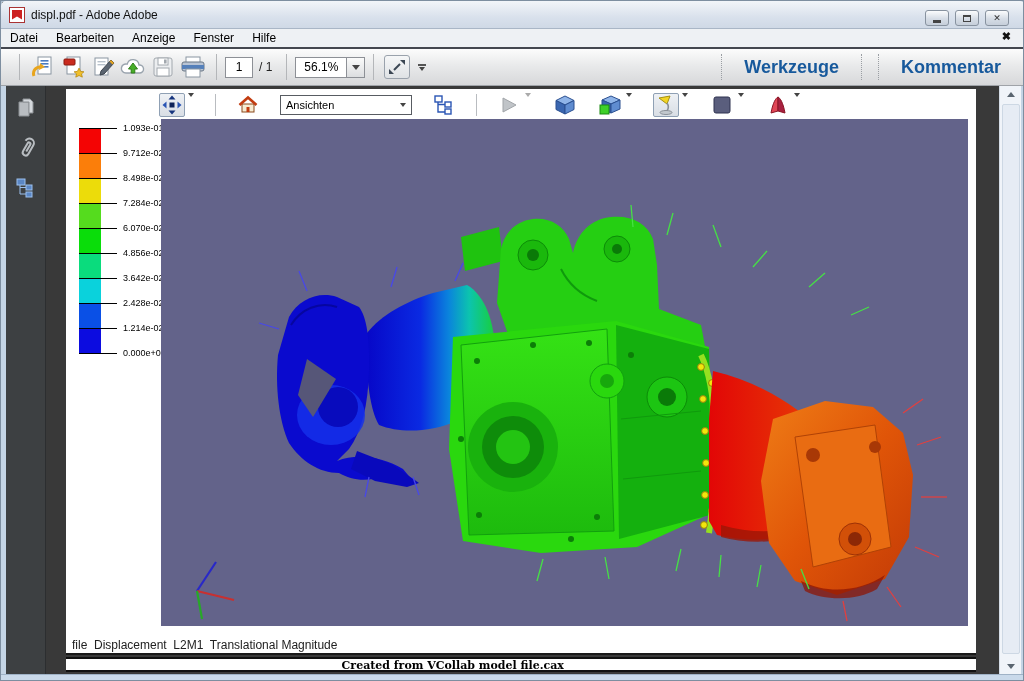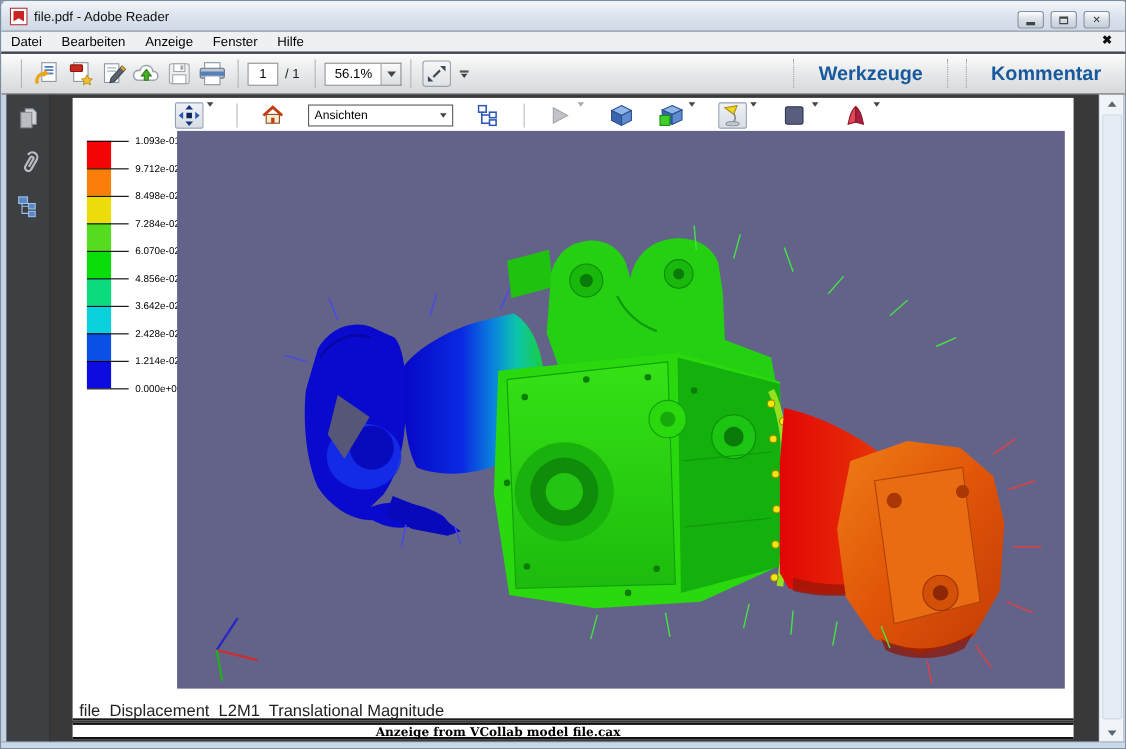--- a/index.html
+++ b/index.html
@@ -63,21 +63,21 @@
   .sb-up{top:0;} .sb-down{bottom:0;}
   .tri-up{width:0;height:0;border-left:4px solid transparent;border-right:4px solid transparent;border-bottom:5px solid #5a6570;}
   .tri-dn{width:0;height:0;border-left:4px solid transparent;border-right:4px solid transparent;border-top:5px solid #5a6570;}
   .sb-thumb{position:absolute;left:2px;top:18px;width:18px;height:550px;background:#e6ecf4;border:1px solid #cdd8e4;border-radius:2px;}
   
   .page{position:absolute;left:20px;top:3px;width:910px;height:566px;background:#fff;border-bottom:2px solid #1a1a1a;}
   .strip2{position:absolute;left:20px;top:571px;width:910px;height:15px;background:#fff;
     border-top:2px solid #111;border-bottom:2px solid #111;}
   .created-line{position:absolute;left:0;top:0;width:85%;text-align:center;
     font-family:"DejaVu Serif","Liberation Serif",serif;font-weight:bold;font-size:11px;color:#000;}
-  .statusline{position:absolute;left:6px;top:549px;font-size:15px;color:#222;white-space:pre;}
+  .statusline{position:absolute;left:6px;top:549px;font-size:12px;color:#222;white-space:pre;}
   
   .toolbar3d{position:absolute;left:93px;top:1px;height:29px;display:flex;align-items:center;gap:19px;}
   .t3-btn{display:flex;align-items:center;justify-content:center;width:26px;height:24px;}
   .t3-btn.pressed{border:1px solid #8fa0b4;background:linear-gradient(#eef1f5,#d9dee5);border-radius:2px;}
   .t3-sep{width:1px;height:22px;background:#b9bcc0;}
   .t3-combo{width:132px;height:20px;background:#fff;border:1px solid #585c62;display:flex;align-items:center;
     justify-content:space-between;padding:0 5px;font-size:11px;color:#000;}
   .t3-drop{width:11px;display:flex;justify-content:center;}
   
   .legend{position:absolute;left:13px;top:39px;width:105px;height:240px;}
@@ -88,21 +88,21 @@
   
   .viewport{position:absolute;left:95px;top:30px;width:807px;height:507px;background:#63638a;}
 </style>
 </head>
 <body>
 
 <div class="app">
 
   <div class="titlebar">
     <span class="pdfico"></span>
-    <span class="title-text">file.pdf - Adobe Reader</span>
+    <span class="title-text">displ.pdf - Adobe Adobe</span>
     <div class="winbtns">
       <div class="winbtn">
           <span class="minbar"></span>
         </div>
       <div class="winbtn">
           <span class="maxbox"></span>
         </div>
       <div class="winbtn">✕</div>
     </div>
   </div>
@@ -494,21 +494,21 @@
             <line x1="36" y1="472" x2="73" y2="481" stroke="#c83030"></line>
             <line x1="36" y1="472" x2="41" y2="500" stroke="#28a828"></line>
           </g>
         </svg>
       </div>
 
       <div class="statusline">file  Displacement  L2M1  Translational Magnitude</div>
     </div>
 
     <div class="strip2">
-      <span class="created-line">Anzeige from VCollab model file.cax</span>
+      <span class="created-line">Created from VCollab model file.cax</span>
     </div>
   </div>
 
   <div class="scrollbar">
     <div class="sb-arrow sb-up">
         <span class="tri-up"></span>
       </div>
     <div class="sb-thumb"></div>
     <div class="sb-arrow sb-down">
         <span class="tri-dn"></span>

